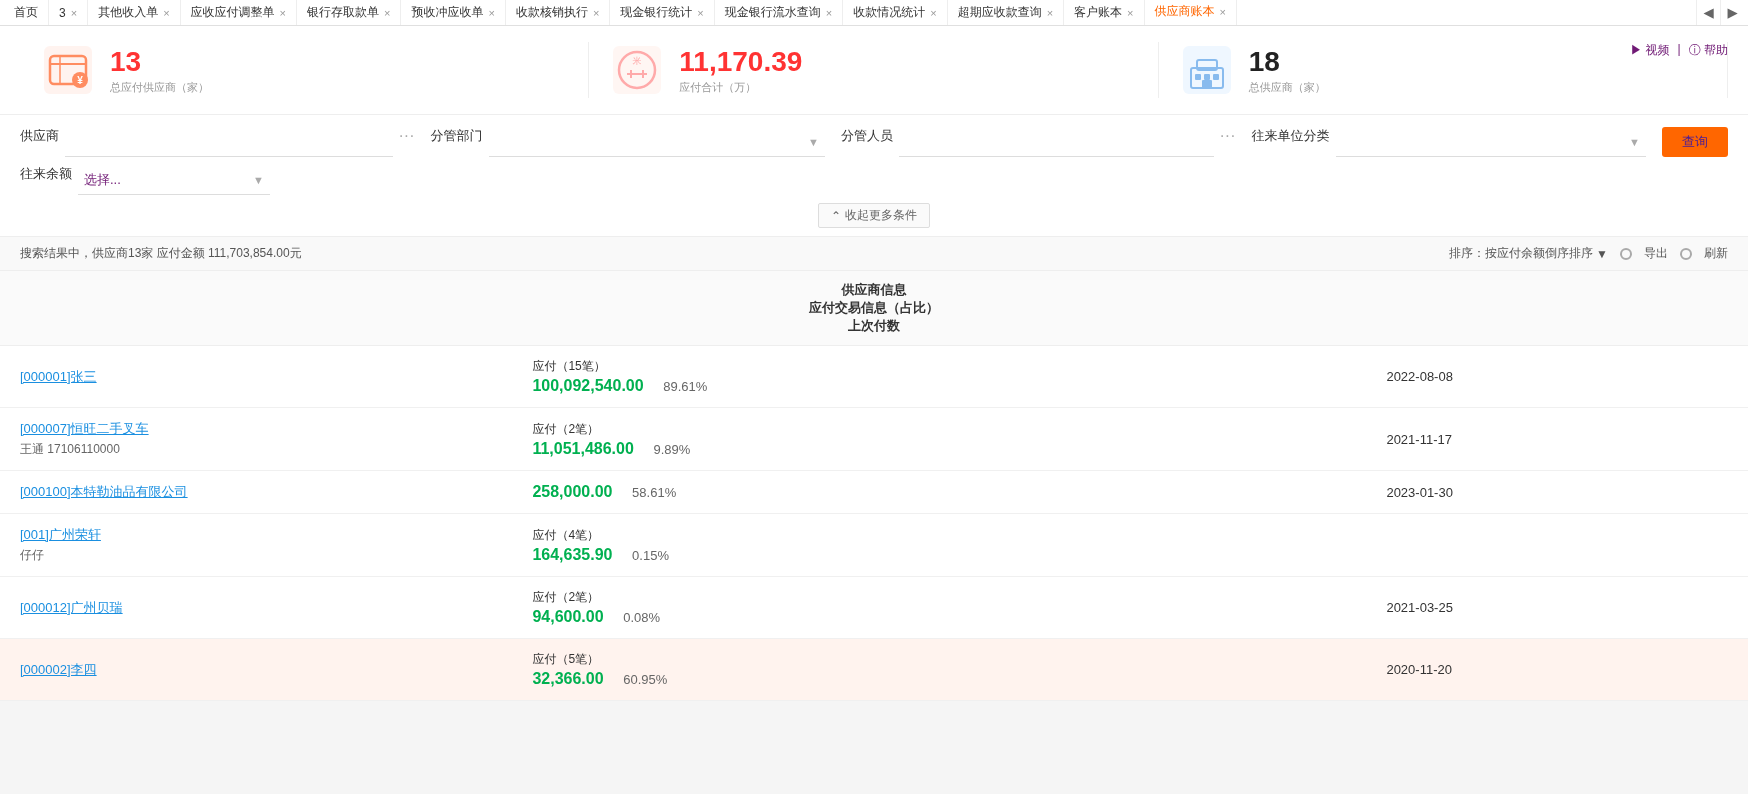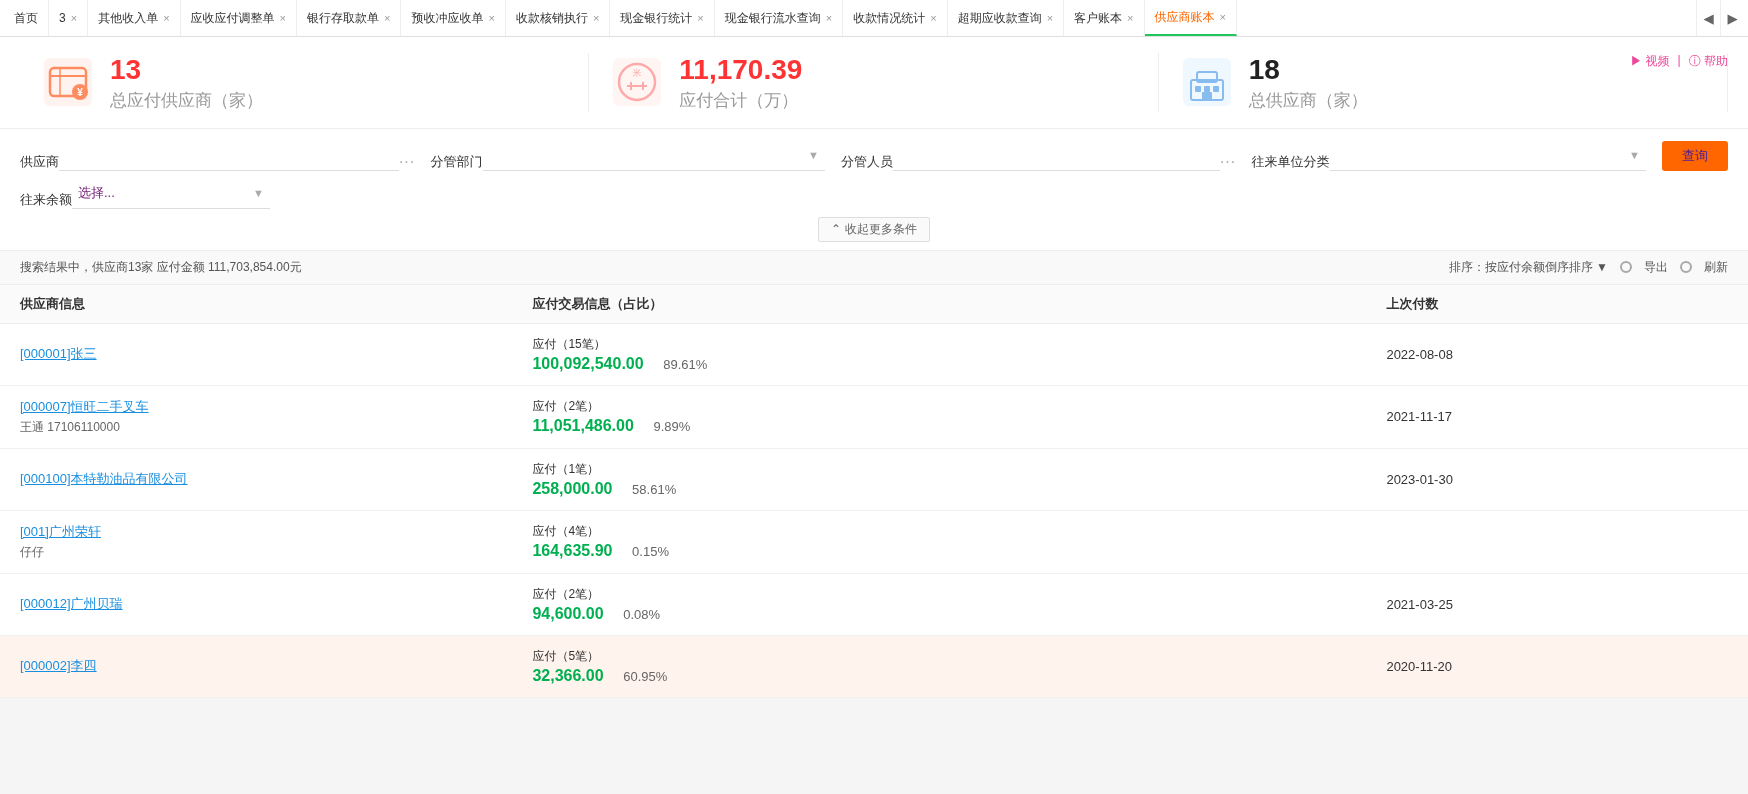--- a/index.html
+++ b/index.html
@@ -4,21 +4,21 @@
   <style>
     * { box-sizing: border-box; margin: 0; padding: 0; }
     body { font-family: 'Microsoft YaHei', Arial, sans-serif; font-size: 13px; background: #f5f5f5; color: #333; overflow-x: hidden; }
 
     
     .top-nav {
       display: flex;
       align-items: center;
       background: #fff;
       border-bottom: 1px solid #e0e0e0;
-      height: 37px;
+      height: 26px;
       padding: 0 4px;
       overflow: hidden;
     }
     .nav-tab {
       display: inline-flex;
       align-items: center;
       padding: 0 10px;
       height: 36px;
       font-size: 12px;
       color: #333;
@@ -78,51 +78,52 @@
     .summary-icon svg { width: 100%; height: 100%; }
     .summary-content {}
     .summary-number {
       font-size: 28px;
       font-weight: bold;
       color: #ff3333;
       line-height: 1.2;
     }
     .summary-number.dark { color: #222; }
     .summary-label {
-      font-size: 17px;
+      font-size: 11px;
       color: #999;
       margin-top: 2px;
     }
     .top-right-links {
       position: absolute;
       right: 20px;
       top: 16px;
       font-size: 12px;
       color: #666;
       display: flex;
       gap: 8px;
     }
-    .top-right-links span { cursor: pointer; color: #ec4899; }
+    .top-right-links span { cursor: pointer; color: #701a75; }
     .divider-text { color: #ccc; }
 
     
     .filter-area {
       background: #fff;
       padding: 12px 20px 8px 20px;
       border-bottom: 1px solid #eee;
     }
     .filter-row {
       display: flex;
       align-items: center;
       gap: 16px;
       margin-bottom: 8px;
     }
     .filter-item {
       display: flex;
-      align-items: flex-end;
+      align-items: flex-start;
+      gap: 6px;
       flex: 1;
     }
     .filter-label {
       font-size: 13px;
       color: #333;
       white-space: nowrap;
       flex-shrink: 0;
     }
     .filter-input {
       flex: 1;
@@ -238,20 +239,21 @@
     }
     .table-header {
       display: flex;
       align-items: center;
       padding: 10px 20px;
       border-bottom: 1px solid #eee;
       background: #fafafa;
       font-size: 13px;
       font-weight: bold;
       color: #333;
+      flex-direction: column;
     }
     .col-supplier { flex: 3; }
     .col-transaction { flex: 5; }
     .col-last-payment { flex: 2; }
 
     .table-row {
       display: flex;
       align-items: center;
       padding: 12px 20px;
       border-bottom: 1px solid #f0f0f0;
@@ -503,21 +505,20 @@
     <div class="col-last-payment">
       <span class="last-payment-date">2021-11-17</span>
     </div>
   </div>
       <div class="table-row">
     <div class="col-supplier">
       <div class="supplier-name">[000100]本特勒油品有限公司</div>
 
     </div>
     <div class="col-transaction">
-      <div class="tx-line1">应付（1笔）</div>
       <span class="tx-amount">258,000.00</span>
       <span class="tx-percent">58.61%</span>
     </div>
     <div class="col-last-payment">
       <span class="last-payment-date">2023-01-30</span>
     </div>
   </div>
       <div class="table-row">
     <div class="col-supplier">
       <div class="supplier-name">[001]广州荣轩</div>

